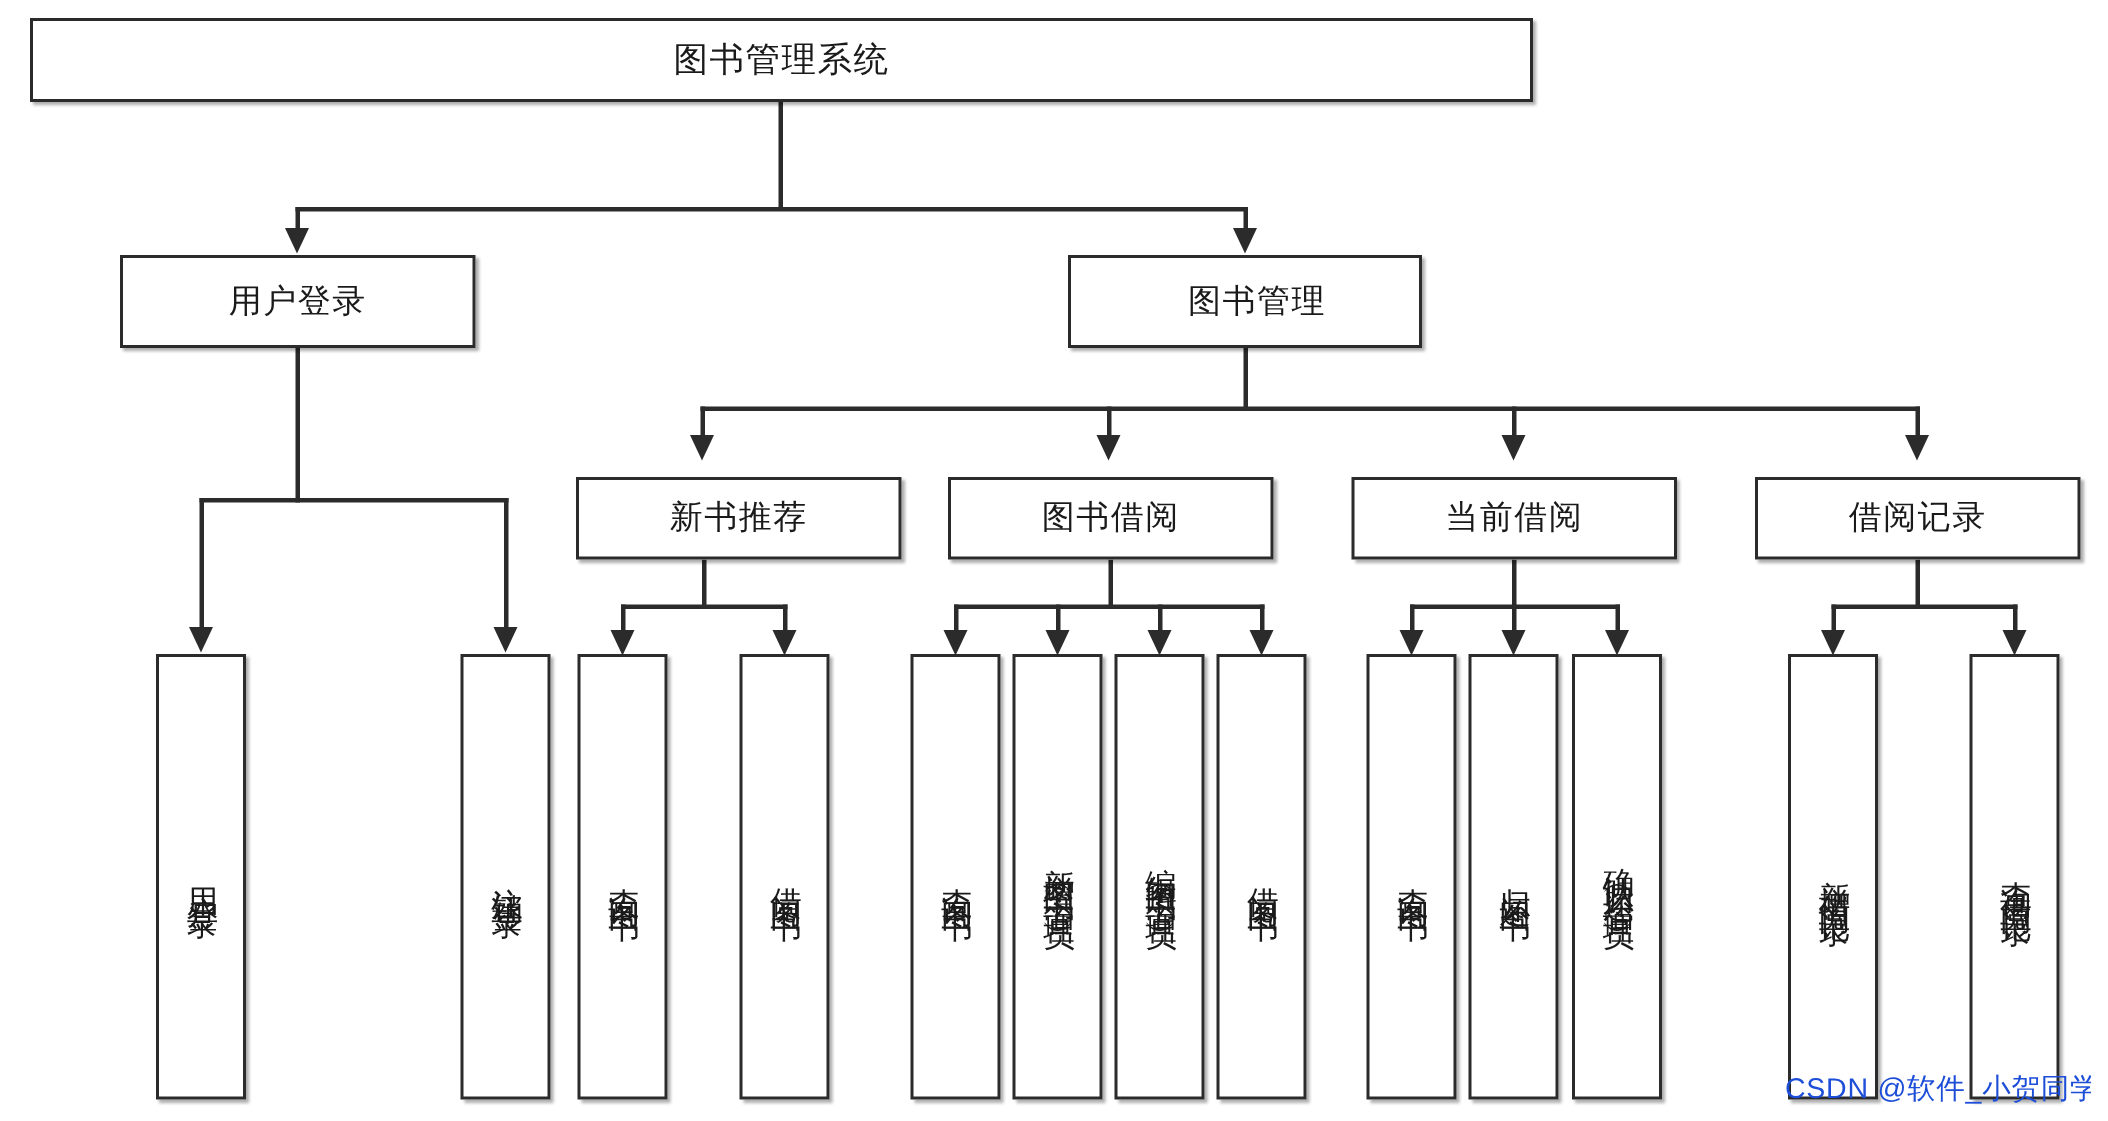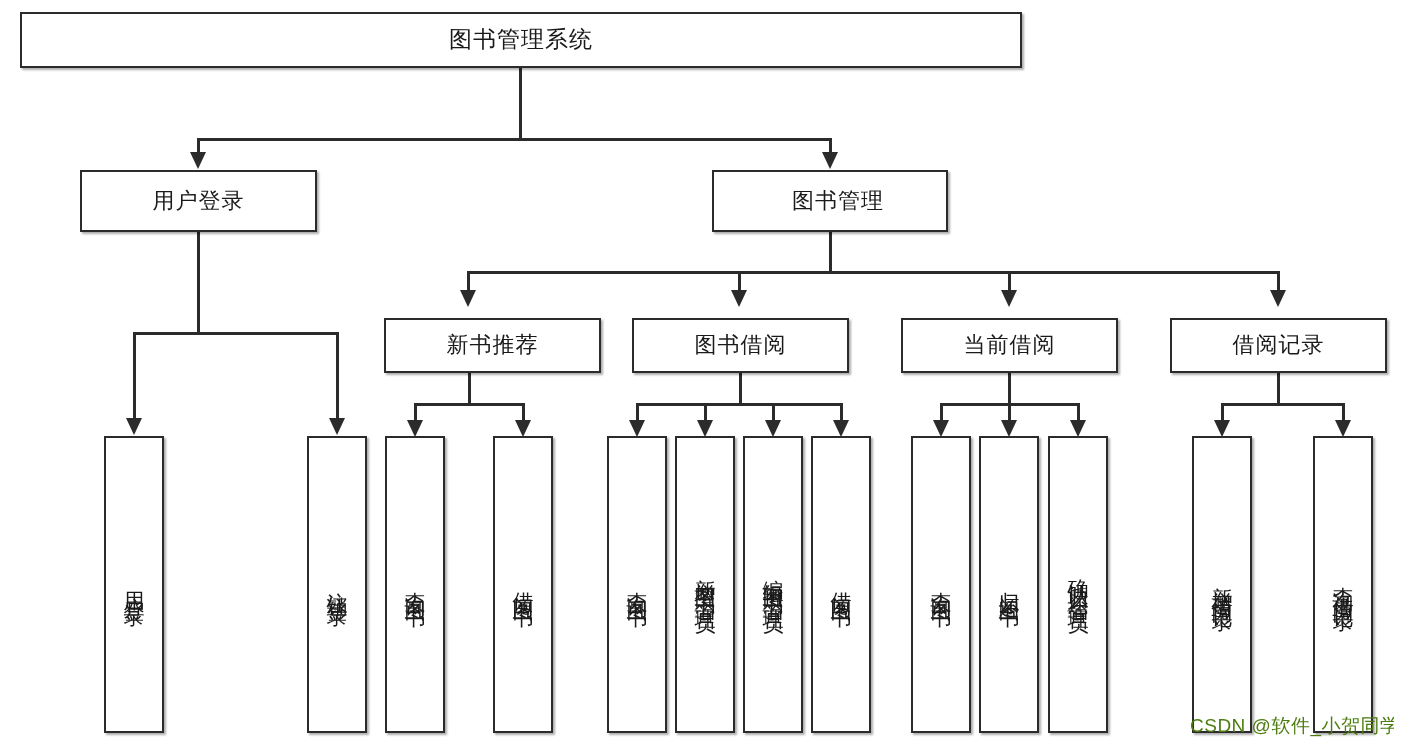--- a/index.html
+++ b/index.html
@@ -58,21 +58,21 @@
     position:absolute;
     width:0;height:0;
     border-left:8px solid transparent;
     border-right:8px solid transparent;
     border-top:17px solid #2b2b2b;
     z-index:2;
   }
   
   #watermark{
     position:absolute;
-    color:#4d7c0f;
+    color:#1d4ed8;
     font-size:19px;
     letter-spacing:0.5px;
     z-index:5;
     white-space:nowrap;
     pointer-events:none;
   }
 </style>
 </head>
 <body>
 

